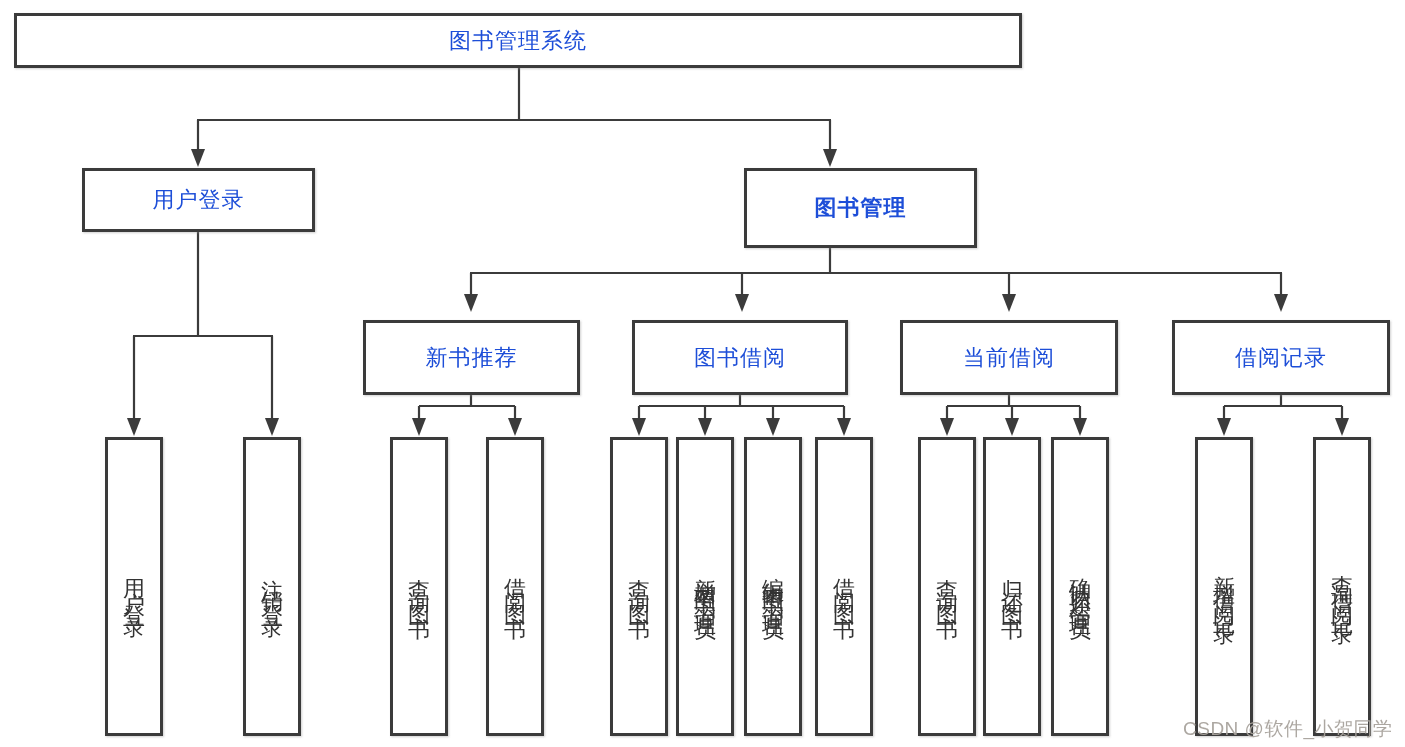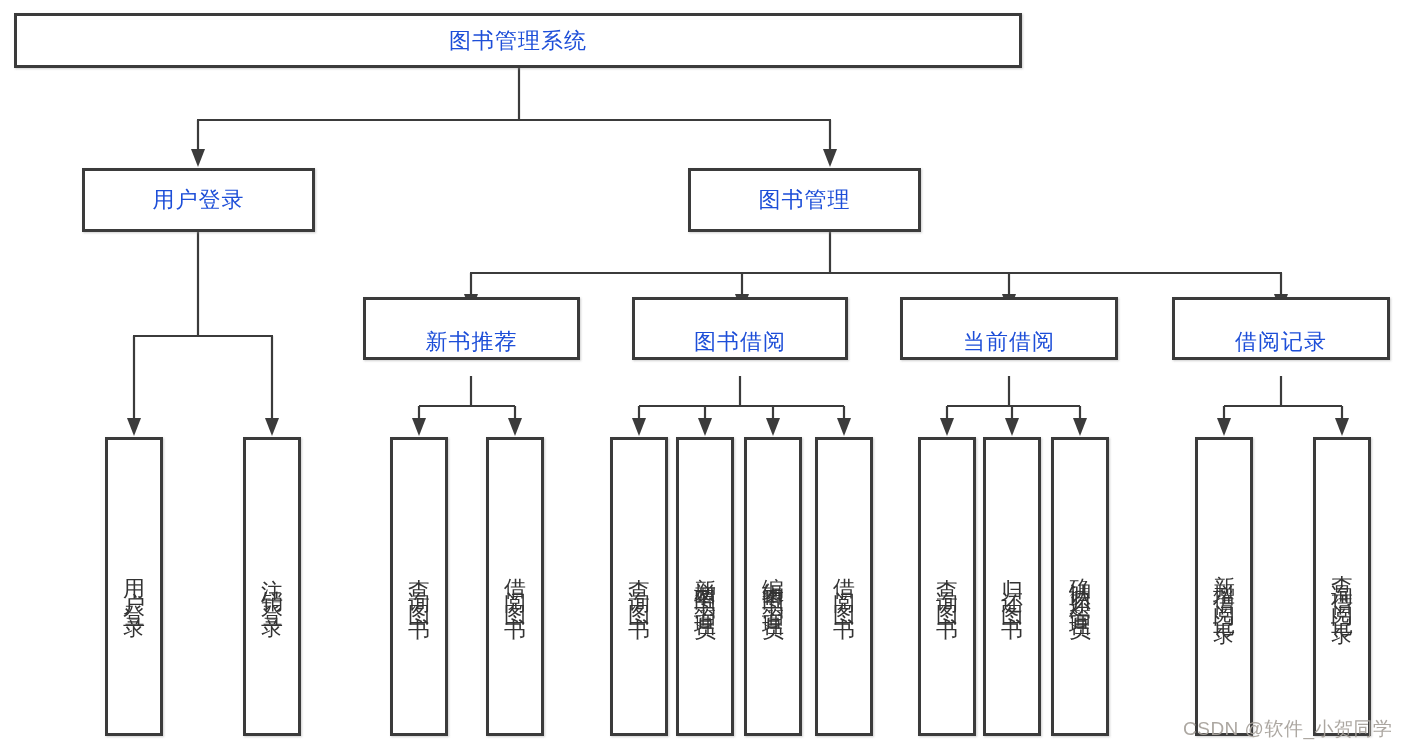--- a/index.html
+++ b/index.html
@@ -35,22 +35,22 @@
     font-size:22px;
     color:#333333;
     line-height:1.0;
   }
   .ls4{letter-spacing:13px;}
   .ls6{letter-spacing:10px;}
   .lstight{letter-spacing:6px;}
   
   .root-box{left:14px;top:13px;width:1008px;height:55px;}
   .l2a{left:82px;top:168px;width:233px;height:64px;}
-  .l2b{left:688px;top:168px;width:233px;height:64px;}
-  .l3{top:297px;height:63px;align-items:flex-end;}
+  .l2b{left:744px;top:168px;width:233px;height:80px;font-weight:bold;}
+  .l3{top:320px;height:75px;}
   .l3a{left:363px;width:217px;}
   .l3b{left:632px;width:216px;}
   .l3c{left:900px;width:218px;}
   .l3d{left:1172px;width:218px;}
   .leaf{top:437px;width:58px;height:299px;}
   .g1a{left:105px;} .g1b{left:243px;}
   .g2a{left:390px;} .g2b{left:486px;}
   .g3a{left:610px;} .g3b{left:676px;} .g3c{left:744px;} .g3d{left:815px;}
   .g4a{left:918px;} .g4b{left:983px;} .g4c{left:1051px;}
   .g5a{left:1195px;} .g5b{left:1313px;}

